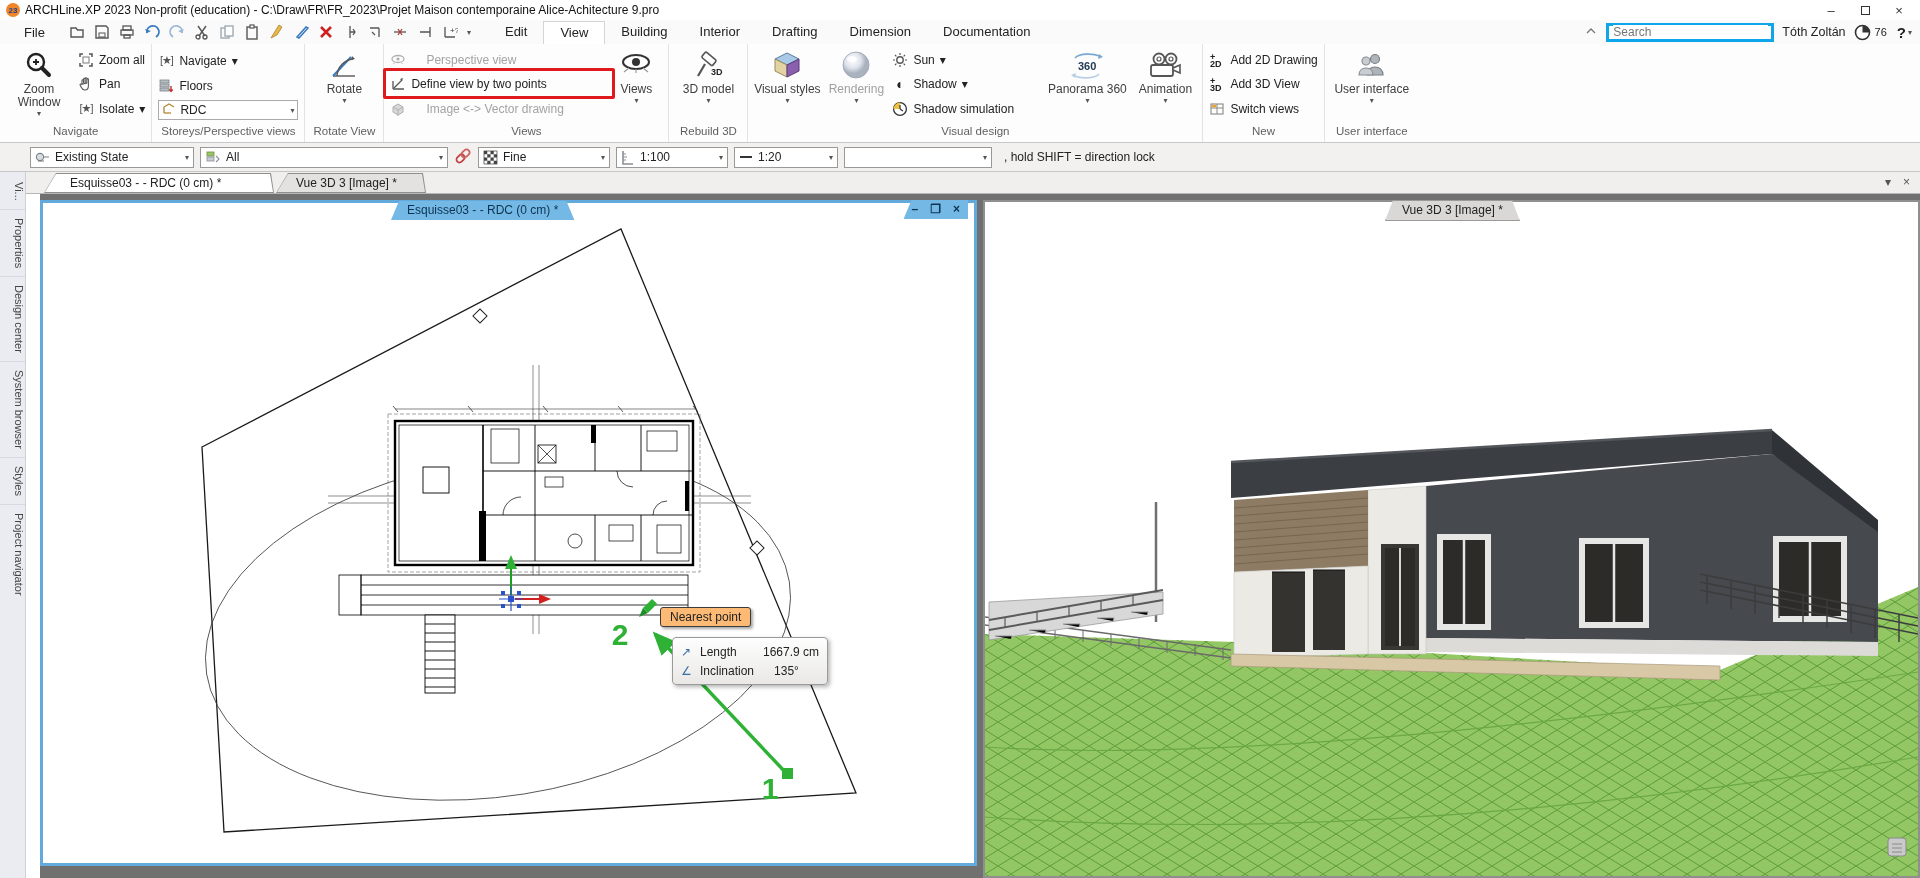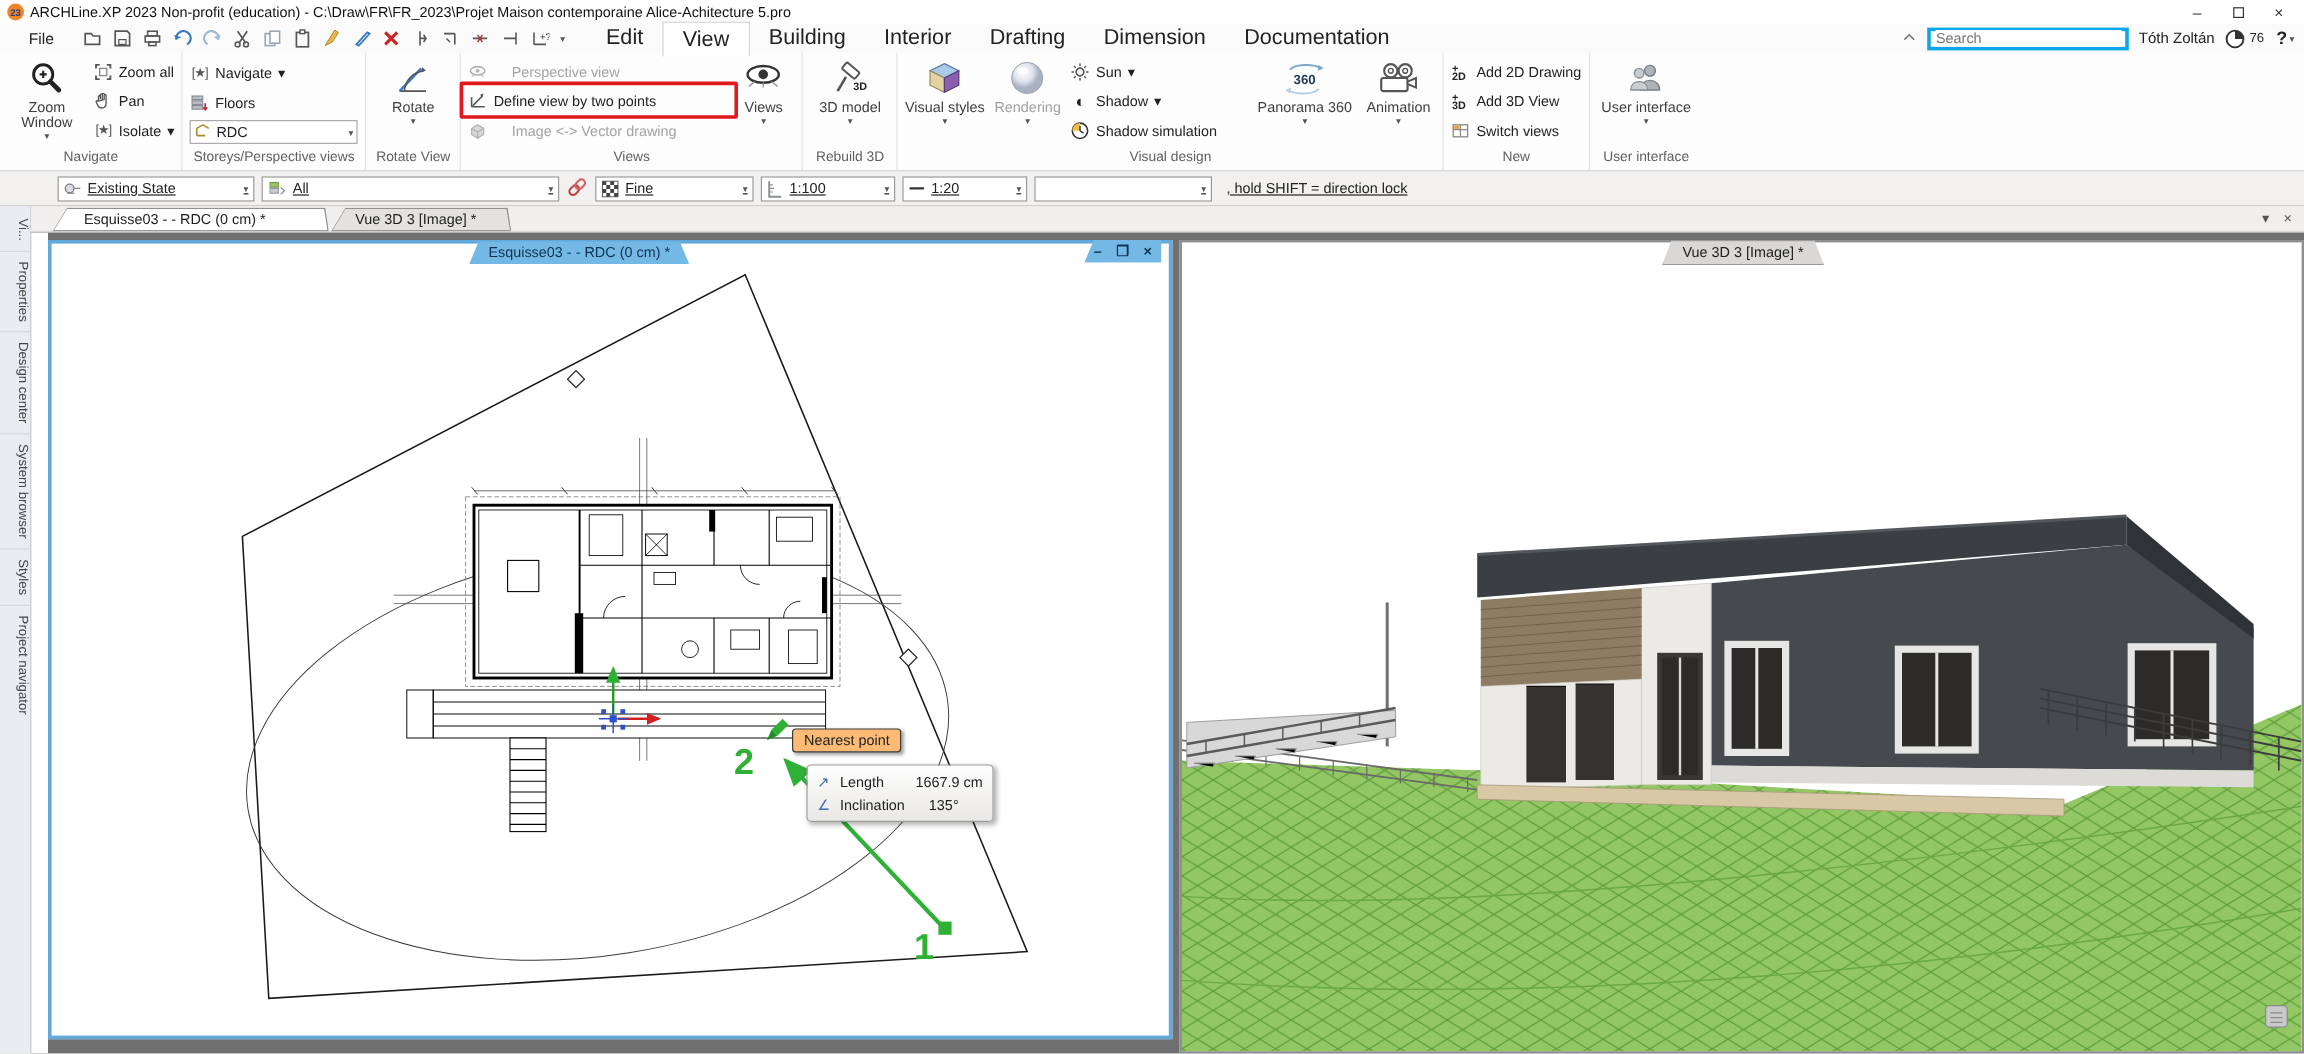--- a/index.html
+++ b/index.html
@@ -12,21 +12,21 @@
     font-size:8px; font-weight:bold; display:flex; align-items:center; justify-content:center; margin:0 5px 0 2px; }
   #titlebar .title { font-size:12px; color:#111; white-space:pre; flex:1; }
   .win-ctl { width:34px; text-align:center; color:#333; font-size:13px; cursor:default; }
   .max-glyph { display:inline-block; width:9px; height:9px; border:1.4px solid #333; }
 
   
   #menubar { height:24px; display:flex; align-items:center; background:#fafafa; padding-left:10px; }
   .menu-file { padding:0 14px; font-size:13px; }
   .qat { display:flex; align-items:center; gap:9px; padding:0 10px; }
   .qat svg { display:block; }
-  .menu-tab { padding:3px 16px 4px; font-size:18px; color:#222; }
+  .menu-tab { padding:3px 16px 4px; font-size:13px; color:#222; }
   .menu-tab.active { background:#fff; border:1px solid #d5d5d5; border-bottom:none; }
   #menubar .spacer { flex:1; }
   .search-wrap { display:flex; align-items:center; border:3px solid #0ea5e9; background:#fff;
     width:168px; height:19px; padding:0 4px; margin:0 8px; }
   .search-wrap input { border:none; outline:none; flex:1; font-size:12px; font-family:inherit; }
   .user-name { font-size:12.5px; margin-right:8px; }
   .pie-num { font-size:11px; margin:0 10px 0 4px; }
   .help-q { font-weight:bold; font-size:15px; margin-right:2px; }
   .mini-caret { font-size:8px; color:#555; margin-right:8px; }
 
@@ -46,21 +46,21 @@
   .sitem .ic { width:16px; height:16px; display:flex; align-items:center; justify-content:center; flex:none; }
   .redbox { position:absolute; left:-7px; top:-4px; width:232px; height:31px;
     border:3px solid #e0191d; border-radius:2px; pointer-events:none; z-index:6; }
   .combo-s { display:flex; align-items:center; border:1px solid #aaa; background:#fff; height:20px;
     width:140px; padding:0 3px; gap:4px; }
   .combo-s .arrow, .combo-t .arrow { margin-left:auto; font-size:8px; color:#555; }
   .star-g { font-size:11px; color:#555; letter-spacing:-1px; }
 
   
   #toolbar { height:29px; display:flex; align-items:center; background:#f2f1f0;
-    border-bottom:1px solid #c6c6c6; padding-left:48px; gap:6px;text-decoration:underline; }
+    border-bottom:1px solid #c6c6c6; padding-left:30px; gap:6px; }
   .combo-t { display:flex; align-items:center; border:1px solid #999; background:#fff; height:21px; padding:0 4px; gap:5px; font-size:12px; }
   .status-hint { font-size:12px; color:#222; margin-left:6px; white-space:pre; }
 
   
   #workspace { display:flex; height:706px; }
   #sidebar { width:26px; background:#ebebf2; border-right:1px solid #cfcfd8; display:flex; flex-direction:column; align-items:center; padding-top:2px; }
   .side-item { writing-mode:vertical-rl; font-size:11px; color:#444; padding:8px 0; border-bottom:1px solid #d8d8e2; width:100%; text-align:center; }
   #content { flex:1; display:flex; flex-direction:column; }
 
   
@@ -95,21 +95,21 @@
     border:1px solid #9a9a9a; border-radius:4px; padding:4px 8px; box-shadow:2px 2px 4px rgba(0,0,0,.3); z-index:8; }
   .tip-row { display:flex; align-items:center; gap:6px; height:19px; font-size:12px; }
   .tip-ic { width:13px; color:#3a6ea5; font-size:12px; }
   .tip-val { margin-left:auto; }
 </style>
 </head>
 <body>
 
 <div id="titlebar">
   <span class="app-badge">23</span>
-  <span class="title">ARCHLine.XP 2023 Non-profit (education) - C:\Draw\FR\FR_2023\Projet Maison contemporaine Alice-Achitecture 5.pro</span>
+  <span class="title">ARCHLine.XP 2023 Non-profit (education) - C:\Draw\FR\FR_2023\Projet Maison contemporaine Alice-Achitecture 9.pro</span>
   <span class="win-ctl">–</span>
   <span class="win-ctl"><span class="max-glyph"></span></span>
   <span class="win-ctl">×</span>
 </div>
 
 <div id="menubar">
   <span class="menu-file">File</span>
   <span class="qat">
     <span>
         <svg width="16" height="16">

